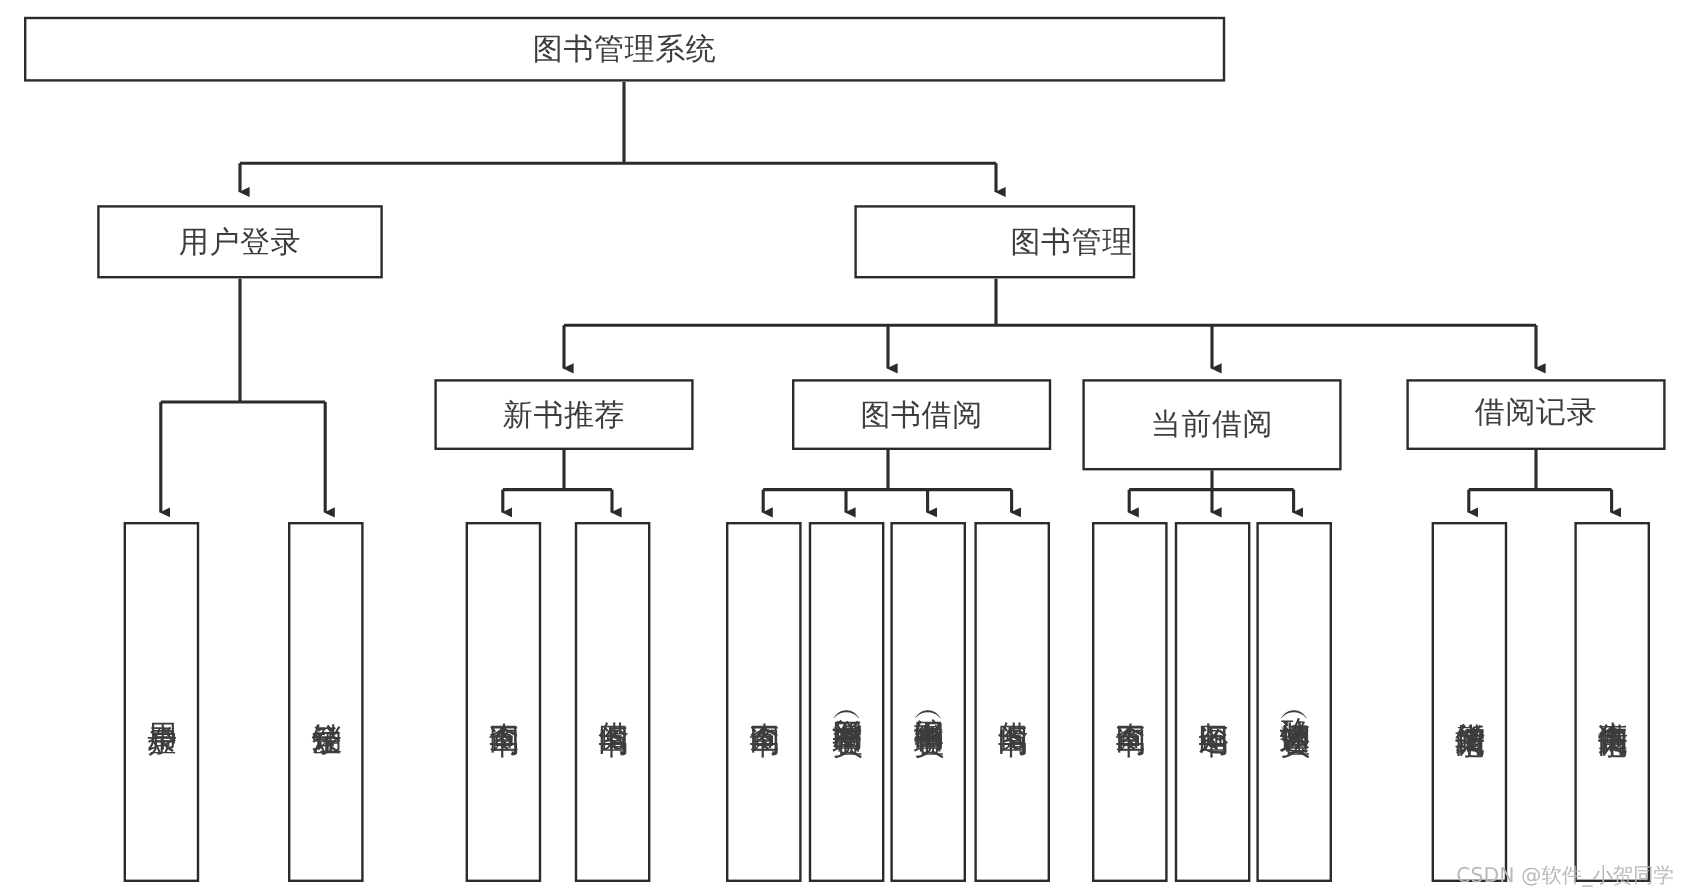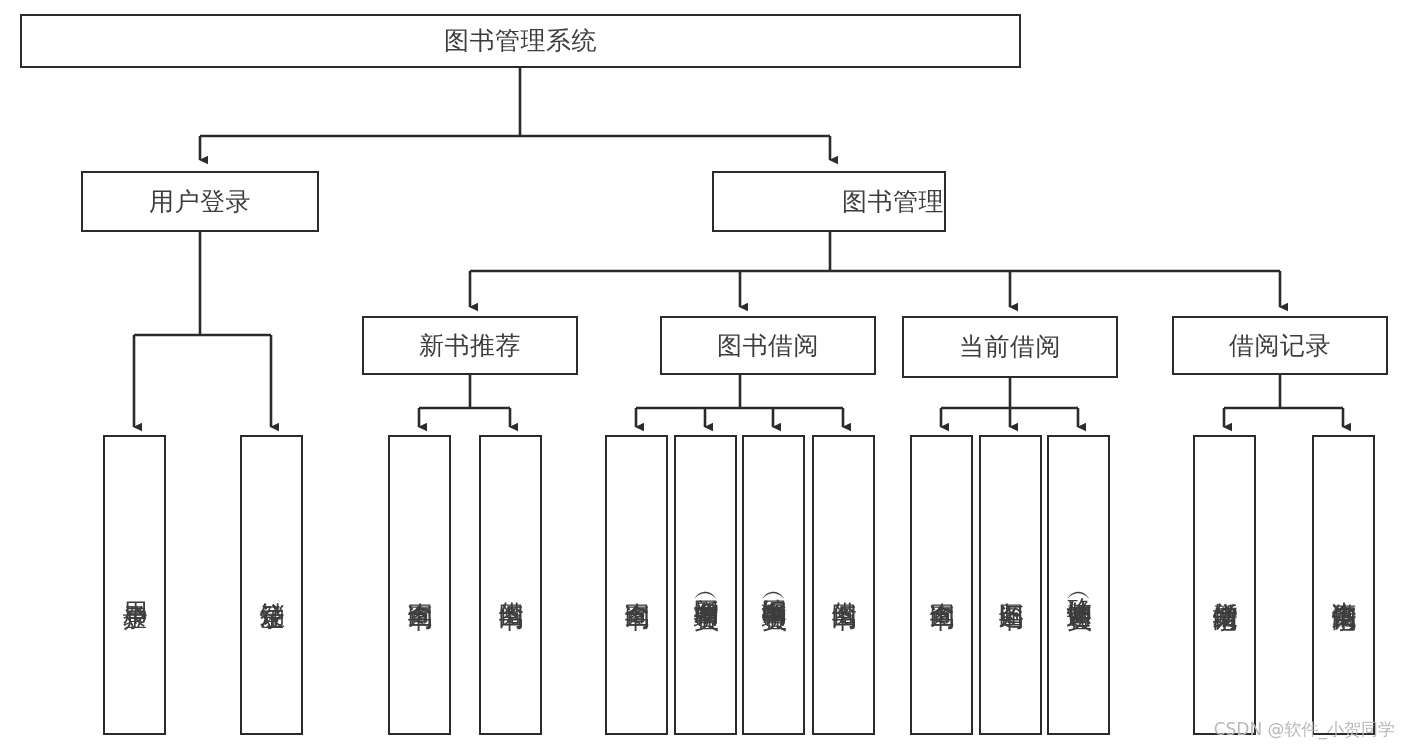--- a/index.html
+++ b/index.html
@@ -135,24 +135,24 @@
   <div class="node horizontal" style="left:712px; top:171px; width:234px; height:61px;justify-content:flex-end;">
     <span class="node-label">图书管理</span>
   </div>
 
   <div class="node horizontal" style="left:362px; top:316px; width:216px; height:59px;">
     <span class="node-label">新书推荐</span>
   </div>
   <div class="node horizontal" style="left:632px; top:316px; width:216px; height:59px;margin-left:28px;">
     <span class="node-label">图书借阅</span>
   </div>
-  <div class="node horizontal" style="left:902px; top:316px; width:216px; height:62px;">
+  <div class="node horizontal" style="left:902px; top:316px; width:216px; height:76px;">
     <span class="node-label">当前借阅</span>
   </div>
-  <div class="node horizontal" style="left:1172px; top:316px; width:216px; height:59px;">
+  <div class="node horizontal" style="left:1172px; top:316px; width:216px; height:59px;font-family:Liberation Mono, monospace;">
     <span class="node-label">借阅记录</span>
   </div>
 
   <div class="node vertical" style="left:103px; top:435px; width:63px; height:300px;">
     <span class="node-label">用户登录</span>
   </div>
   <div class="node vertical" style="left:240px; top:435px; width:63px; height:300px;">
     <span class="node-label">注销登录</span>
   </div>
 

